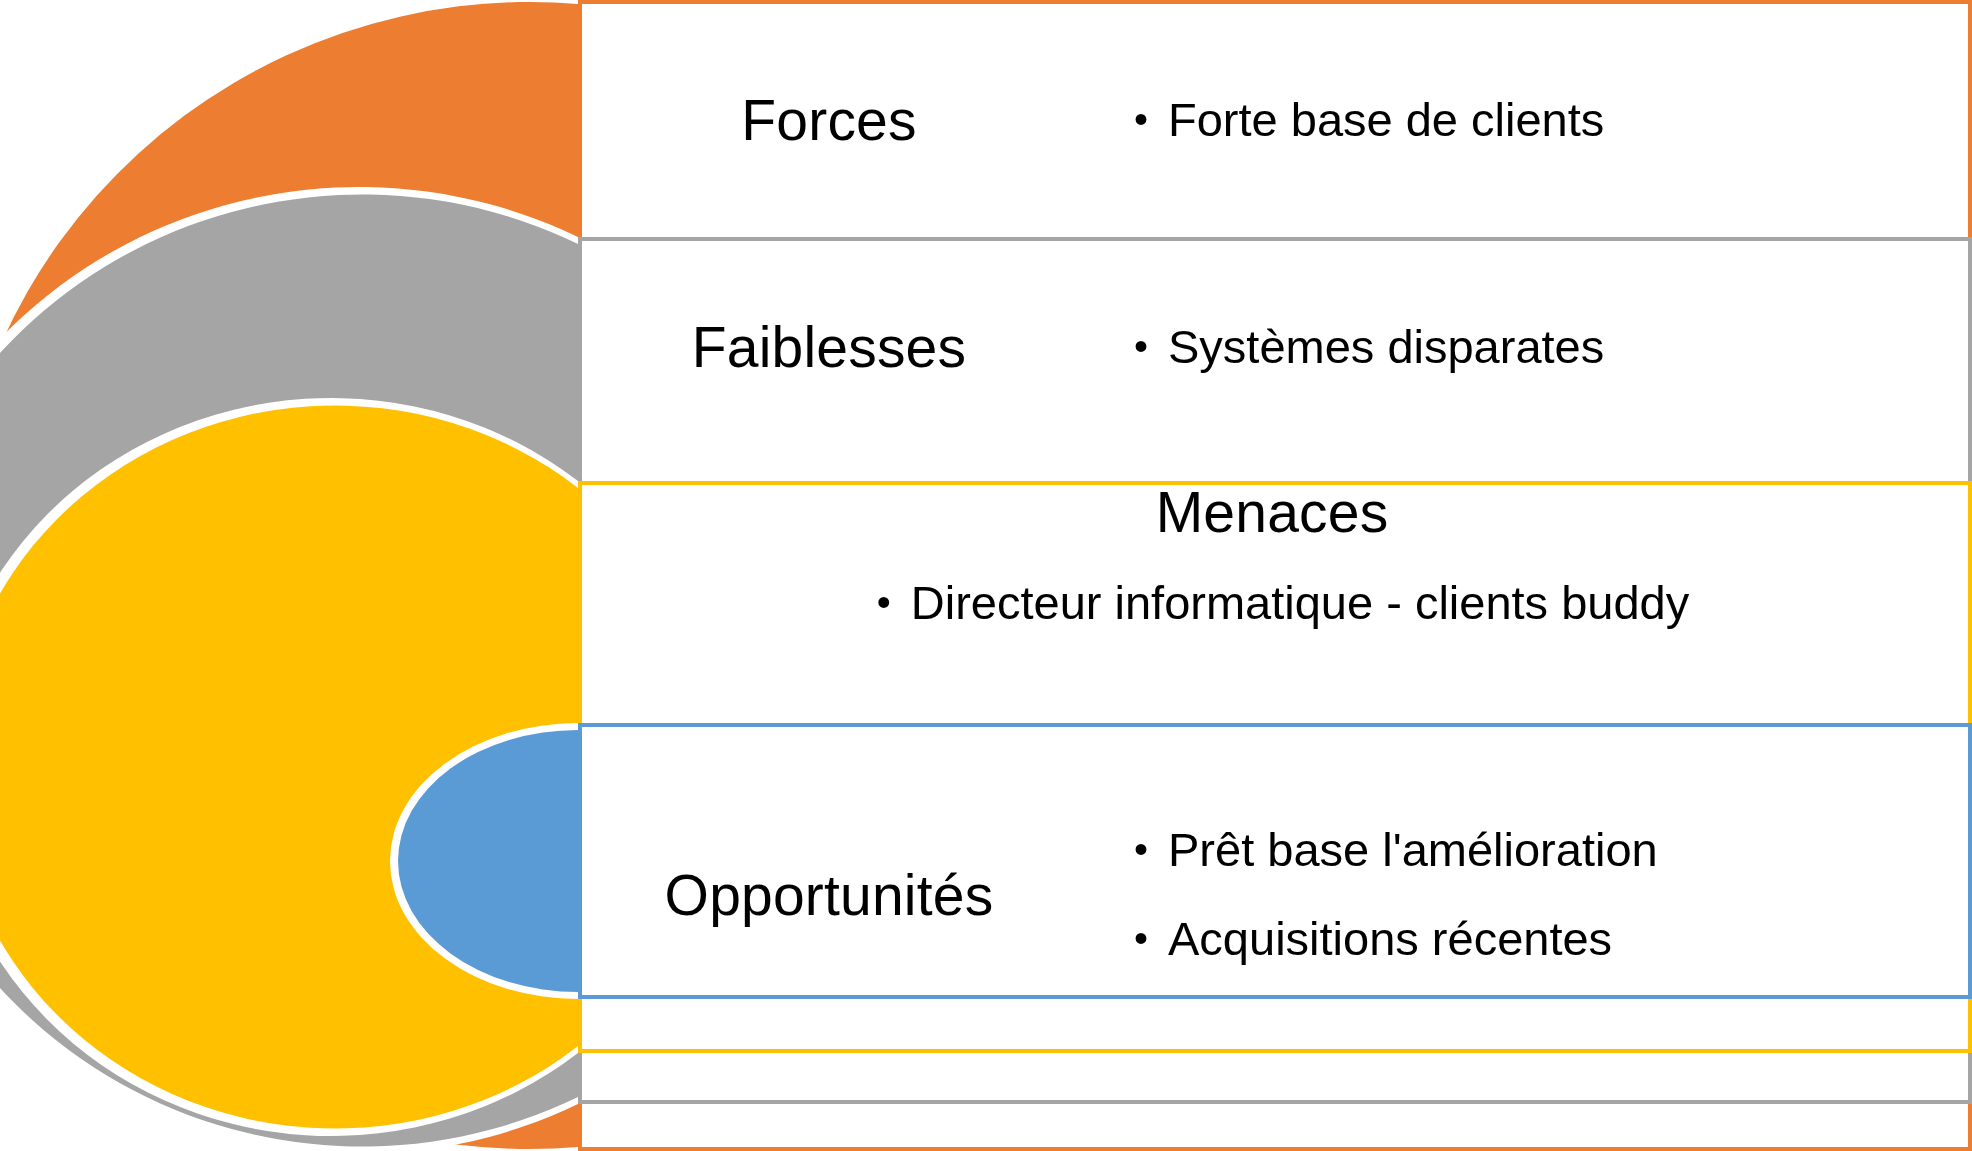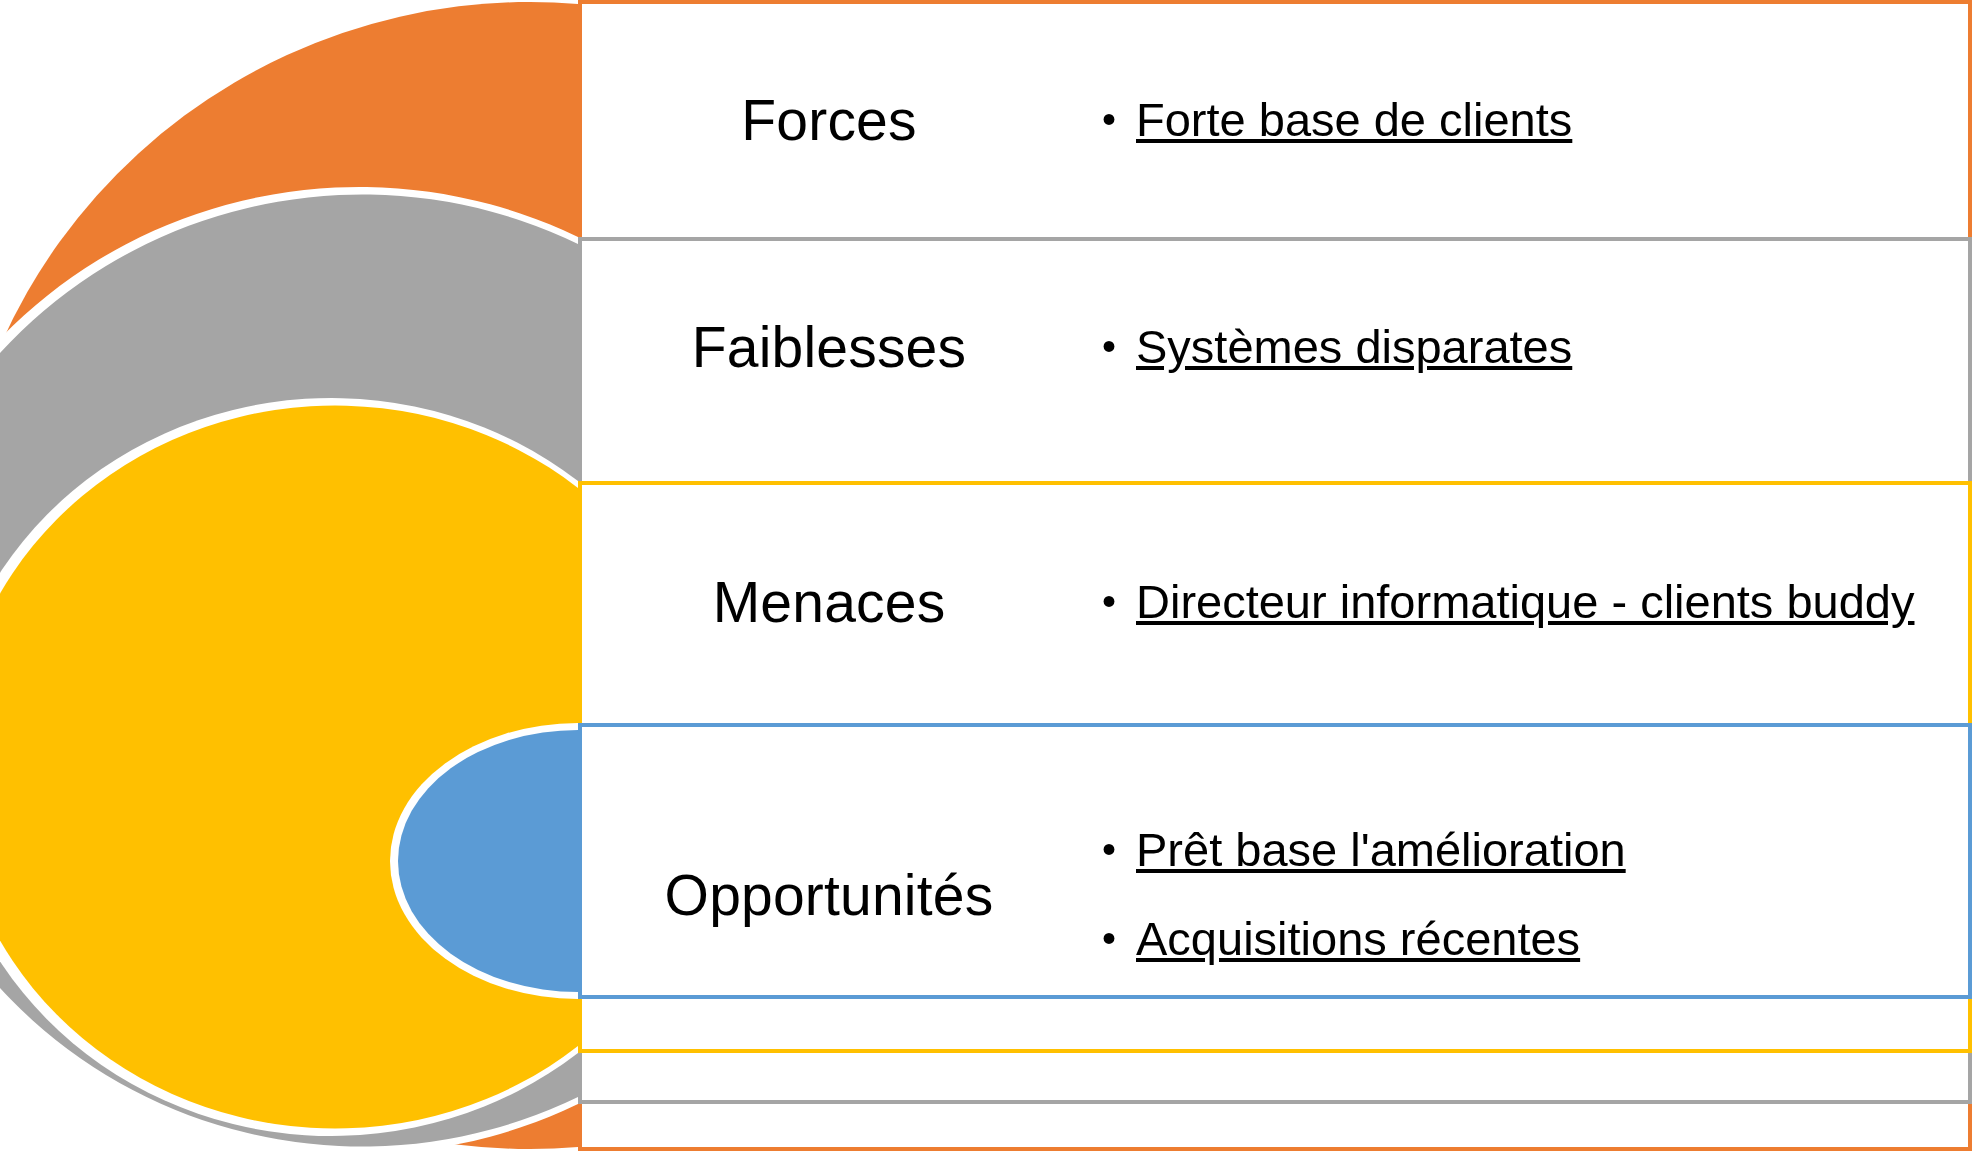--- a/index.html
+++ b/index.html
@@ -60,24 +60,25 @@
     height: 1151px;
     pointer-events: none;
   }
   .swot-row {
     position: absolute;
     left: 0;
     right: 0;
     display: flex;
     align-items: center;
     pointer-events: auto;
+    gap: 32px;
   }
   .row-strengths      { top: 4px;   height: 233px; }
   .row-weaknesses     { top: 237px; height: 220px; }
-  .row-threats        { top: 481px; height: 242px; }
+  .row-threats        { top: 481px; height: 242px; flex-direction: column; }
   .row-opportunities  { top: 723px; height: 344px; }
 
   .row-title {
     width: 508px;
     text-align: center;
     font-size: 57px;
     line-height: 1.1;
     color: #000000;
     letter-spacing: 0.2px;
     padding-right: 6px;
@@ -96,21 +97,21 @@
     color: #000000;
   }
   .point + .point { margin-top: 34px; }
   .bullet-glyph {
     flex: none;
     width: 34px;
     font-size: 40px;
     line-height: 1.3;
     color: #000000;
   }
-  .point-text { flex: 1; text-decoration: underline; }
+  .point-text { flex: 1; }
 </style>
 </head>
 <body>
 
 <div class="swot-figure">
 
   <div class="arc-stack">
     <svg width="600" height="1151" viewBox="0 0 600 1151" xmlns="http://www.w3.org/2000/svg">
 
       <path d="M 578 1147 A 578 573.5 0 1 1 578 4 L 578 1147 Z" fill="#ED7D31"></path>

